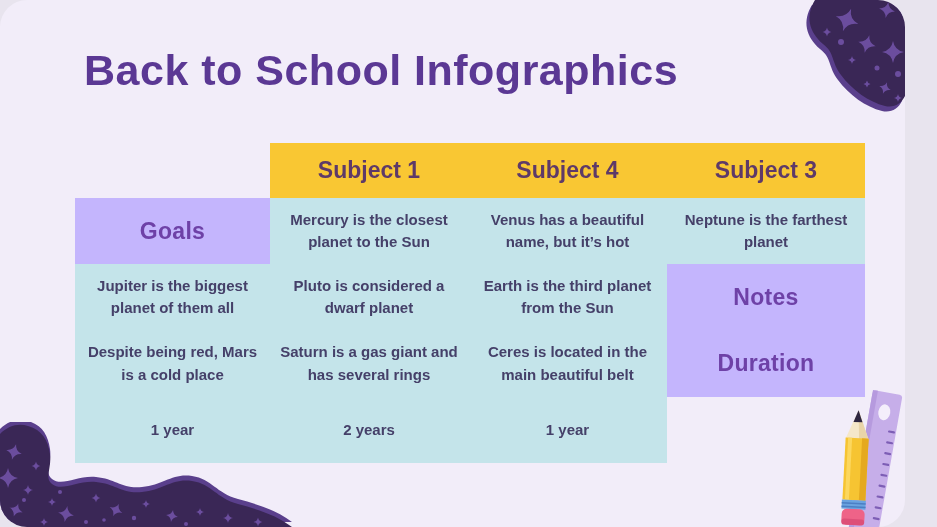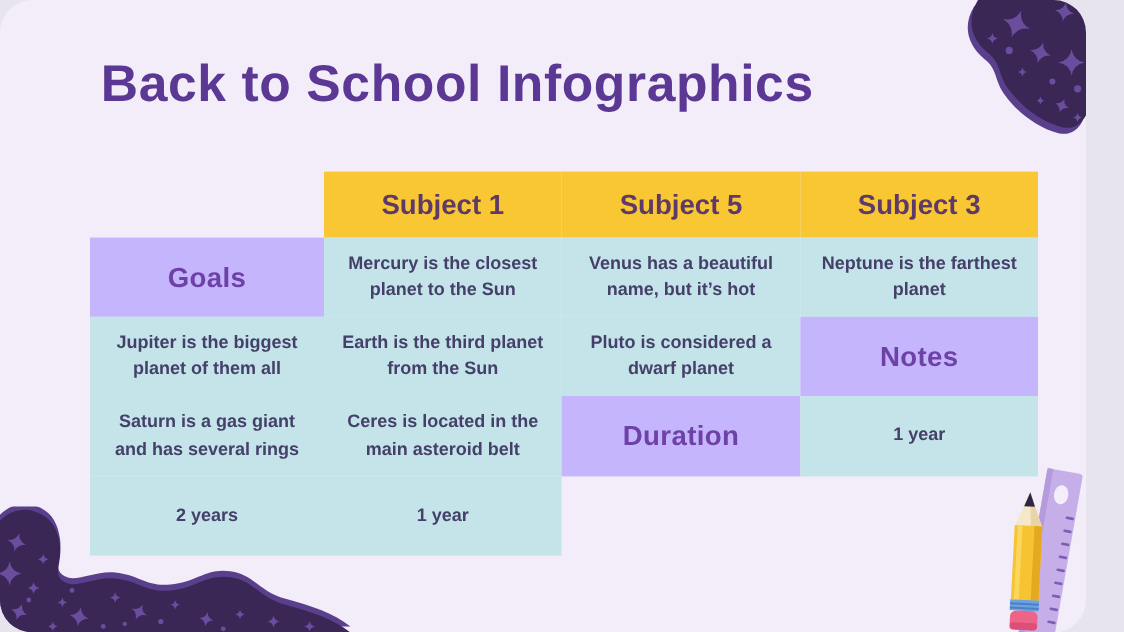--- a/index.html
+++ b/index.html
@@ -113,35 +113,36 @@
       <rect x="13.5" y="102" width="23" height="16" rx="5" fill="#ee6388"></rect>
       <rect x="13.5" y="112" width="23" height="6" rx="3" fill="#dd4f78"></rect>
     </g>
   </svg>
 
   <h1 class="title">Back to School Infographics</h1>
 
   <div class="tbl">
     <div class="cell corner"></div>
     <div class="cell hdr">Subject 1</div>
-    <div class="cell hdr">Subject 5</div>
+    <div class="cell hdr">Subject 4</div>
     <div class="cell hdr">Subject 3</div>
 
     <div class="cell lbl">Goals</div>
     <div class="cell bdy">Mercury is the closest planet to the Sun</div>
     <div class="cell bdy">Venus has a beautiful name, but it’s hot</div>
     <div class="cell bdy">Neptune is the farthest planet</div>
 
     <div class="cell bdy">Jupiter is the biggest planet of them all</div>
+    <div class="cell bdy">Pluto is considered a dwarf planet</div>
     <div class="cell bdy">Earth is the third planet from the Sun</div>
-    <div class="cell bdy">Pluto is considered a dwarf planet</div>
 
     <div class="cell lbl">Notes</div>
+    <div class="cell bdy">Despite being red, Mars is a cold place</div>
     <div class="cell bdy">Saturn is a gas giant and has several rings</div>
-    <div class="cell bdy">Ceres is located in the main asteroid belt</div>
+    <div class="cell bdy">Ceres is located in the main beautiful belt</div>
 
     <div class="cell lbl">Duration</div>
     <div class="cell bdy">1 year</div>
     <div class="cell bdy">2 years</div>
     <div class="cell bdy">1 year</div>
   </div>
 
 </div>
 
 </body></html>

